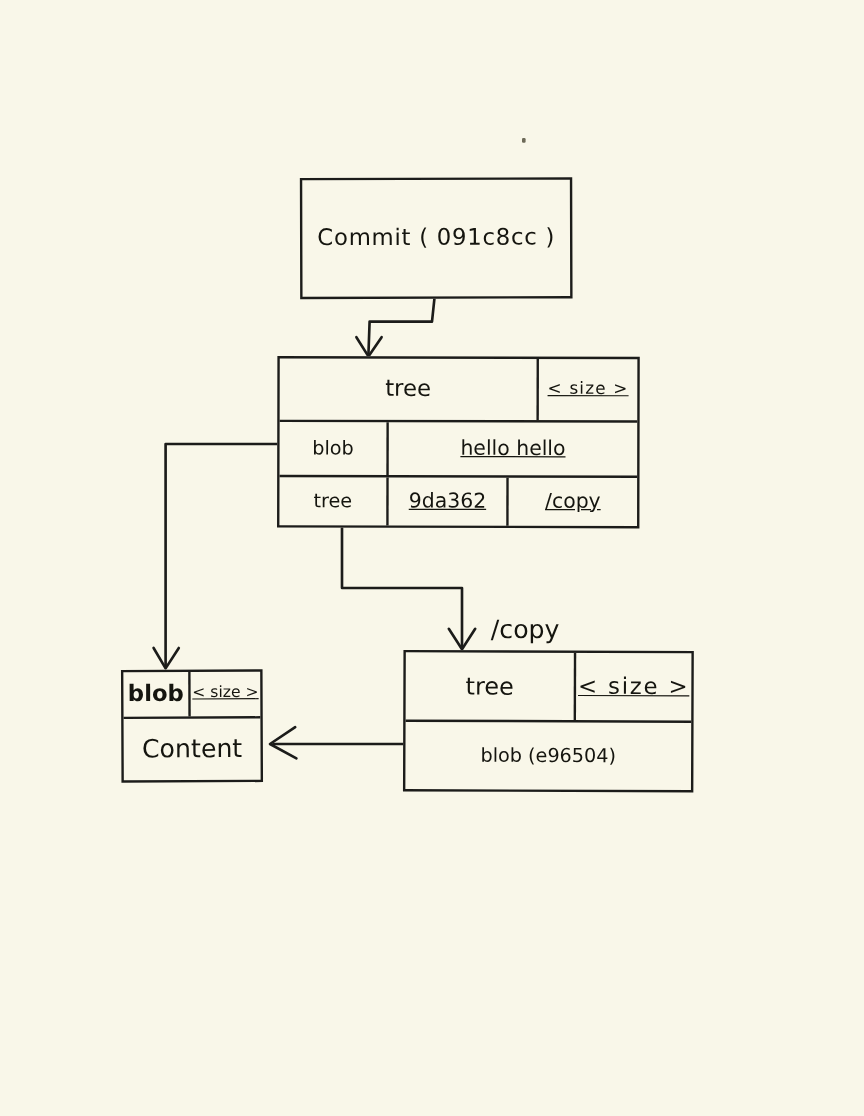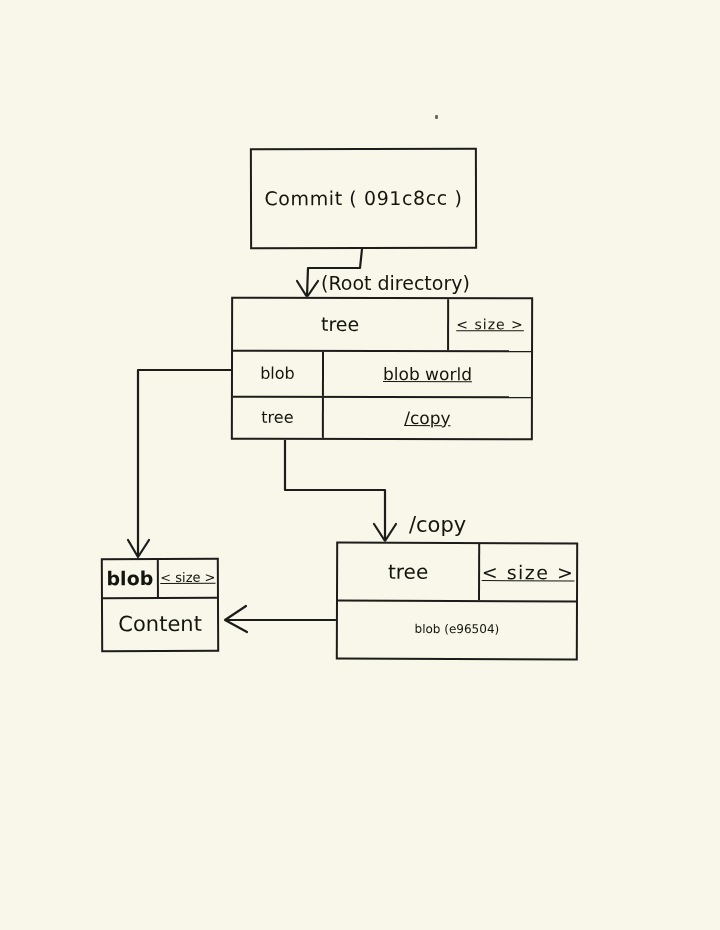--- a/index.html
+++ b/index.html
@@ -94,21 +94,21 @@
 
   
   #copy-tree-node {
     left: 336px; top: 542px; width: 242px; height: 118px;
     transform: rotate(0.2deg);
   }
   #copy-tree-node .header-row { flex: 0 0 56px; }
   #copy-tree-node .header-row .c-kind { flex: 0 0 140px; font-size: 20px; }
   #copy-tree-node .header-row .c-size { flex: 1 1 auto; font-size: 19px; letter-spacing: 1.5px; }
   #copy-tree-node .body-row { flex: 1 1 auto; }
-  #copy-tree-node .body-row .c-entry { flex: 1 1 auto; font-size: 12px; }
+  #copy-tree-node .body-row .c-entry { flex: 1 1 auto; font-size: 16px; }
 
   
   .edge-label {
     position: absolute;
     color: #15150f;
     white-space: nowrap;
   }
   #root-dir-label {
     left: 321px; top: 272px;
     font-size: 19px;
@@ -156,35 +156,35 @@
   </svg>
 
   <div id="stray-dot"></div>
 
   <div class="node" id="commit-node">
     <div class="cellrow">
       <div class="cell" style="flex:1 1 auto;">Commit ( 091c8cc )</div>
     </div>
   </div>
 
-  <div class="edge-label" id="root-dir-label">(Root directory)</div>
 
   <div class="node" id="root-tree-node">
     <div class="cellrow header-row">
       <div class="cell c-kind">tree</div>
       <div class="cell c-size">&lt; size &gt;</div>
     </div>
 
     <div class="cellrow entry-row">
       <div class="cell c-type">blob</div>
-      <div class="cell c-name">blob world</div>
+      <div class="cell c-name">hello hello</div>
     </div>
 
     <div class="cellrow entry-row">
       <div class="cell c-type">tree</div>
+      <div class="cell c-hash">9da362</div>
       <div class="cell c-name">/copy</div>
     </div>
   </div>
 
   <div class="edge-label" id="copy-label">/copy</div>
 
   <div class="node" id="blob-node">
     <div class="cellrow header-row">
       <div class="cell c-kind">blob</div>
       <div class="cell c-size">&lt; size &gt;</div>

